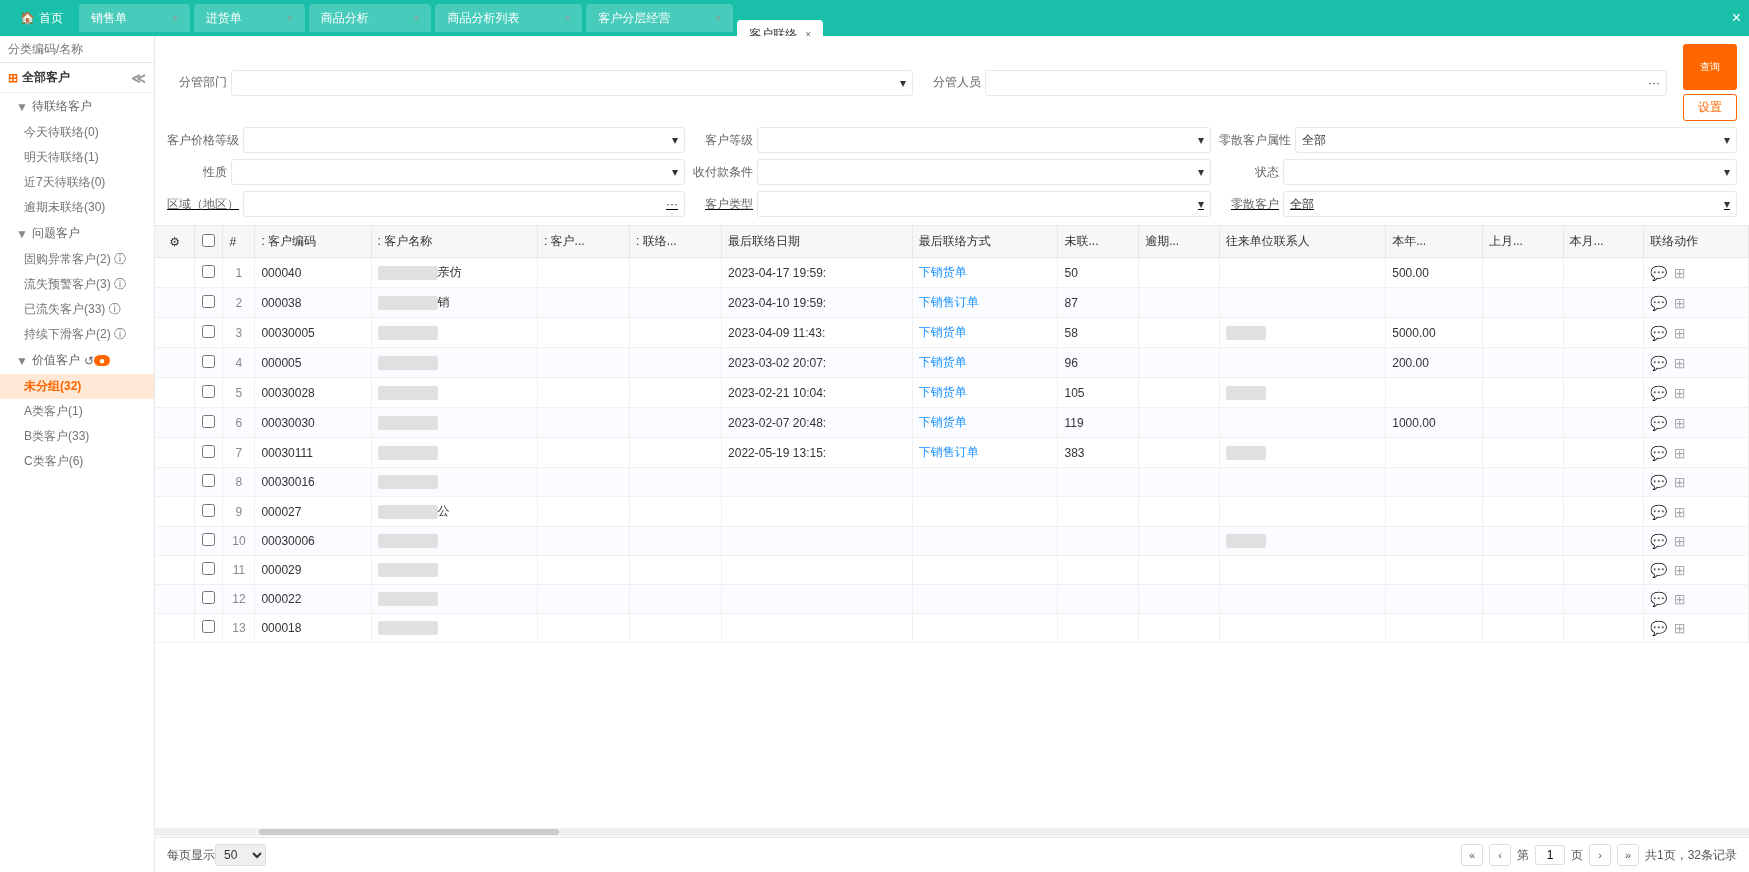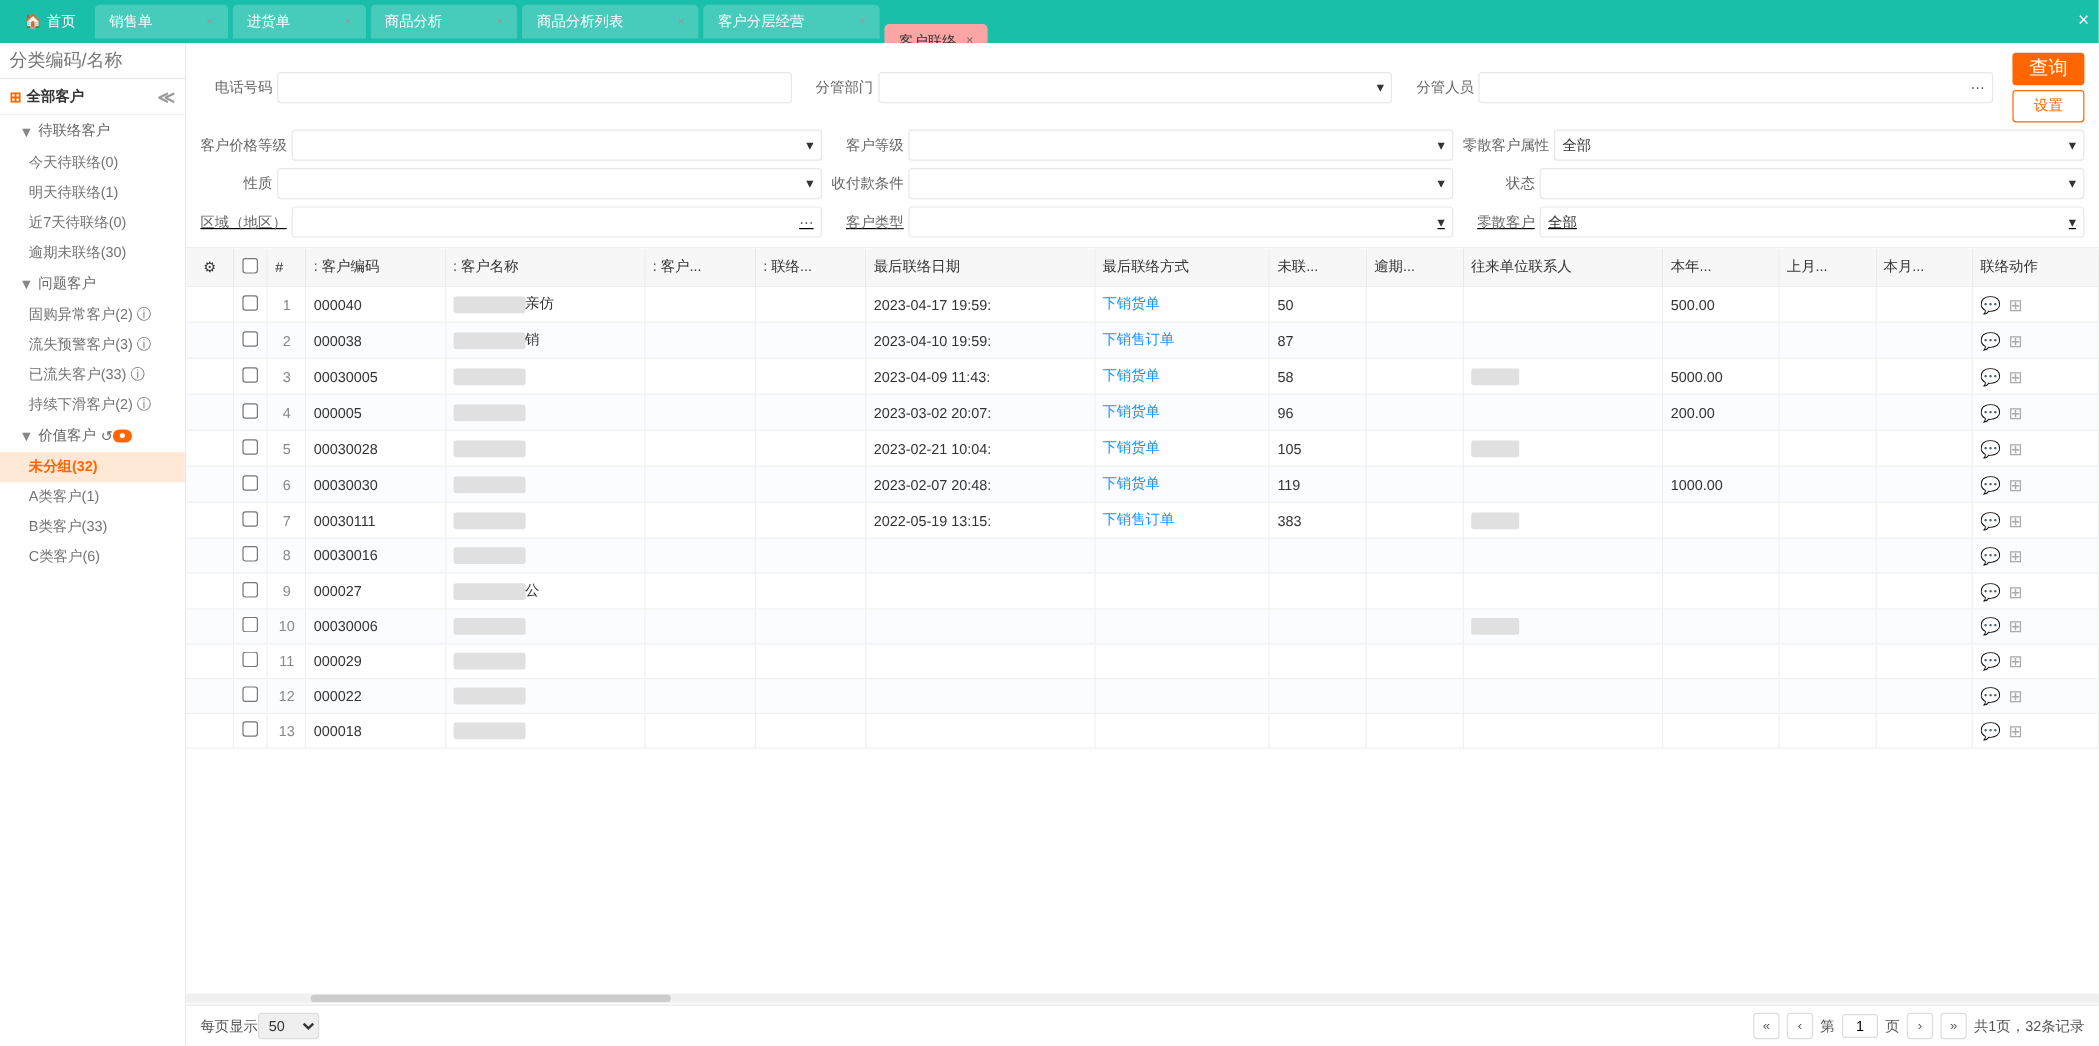--- a/index.html
+++ b/index.html
@@ -20,21 +20,21 @@
       padding: 0 12px;
       height: 28px;
       border-radius: 4px 4px 0 0;
       color: #fff;
       cursor: pointer;
       font-size: 13px;
       gap: 4px;
       white-space: nowrap;
     }
     .nav-tab.home { background: transparent; }
-    .nav-tab.active { background: #fca5a5; color: #333; margin-top: 32px; }
+    .nav-tab.active { background: #ffffff; color: #333; margin-top: 32px; }
     .nav-tab.inactive { background: rgba(255,255,255,0.2); color: #fff; gap: 41px; }
     .nav-tab .close-x { font-size: 10px; color: #999; cursor: pointer; margin-left: 4px; }
     .nav-tab.active .close-x { color: #666; }
     .nav-close-global { margin-left: auto; color: #fff; font-size: 16px; cursor: pointer; }
 
     
     .main-layout {
       display: flex;
       height: calc(872px - 36px);
     }
@@ -51,21 +51,21 @@
     .sidebar-search {
       display: flex;
       align-items: center;
       padding: 6px 8px;
       border-bottom: 1px solid #e8e8e8;
       gap: 4px;
     }
     .sidebar-search input {
       border: none;
       outline: none;
-      font-size: 15px;
+      font-size: 12px;
       color: #999;
       flex: 1;
       background: transparent;
     }
     .sidebar-section-header {
       display: flex;
       align-items: center;
       padding: 6px 8px;
       font-weight: bold;
       font-size: 13px;
@@ -197,23 +197,23 @@
       display: flex;
       flex-direction: column;
       gap: 4px;
       margin-left: 8px;
     }
     .btn-query {
       background: #f60;
       color: #fff;
       border: none;
       border-radius: 3px;
-      padding: 3px 14px;
+      padding: 16px 14px;
       cursor: pointer;
-      font-size: 16px;
+      font-size: 10px;
     }
     .btn-reset {
       background: #fff;
       color: #f60;
       border: 1px solid #f60;
       border-radius: 3px;
       padding: 4px 14px;
       cursor: pointer;
       font-size: 12px;
     }
@@ -424,24 +424,20 @@
       <span>C类客户(6)</span>
     </div>
   </div>
 
   <div class="content-area">
 
 
     <div class="adv-filter">
       <div class="adv-filter-row">
         <div class="adv-field">
-          <label>电话号码</label>
-          <input type="text" style="">
-        </div>
-        <div class="adv-field">
           <label>分管部门</label>
           <div class="select-box">
             <span></span>
               <span>▾</span>
           </div>
         </div>
         <div class="adv-field">
           <label>分管人员</label>
           <div class="select-box">
             <span></span>

